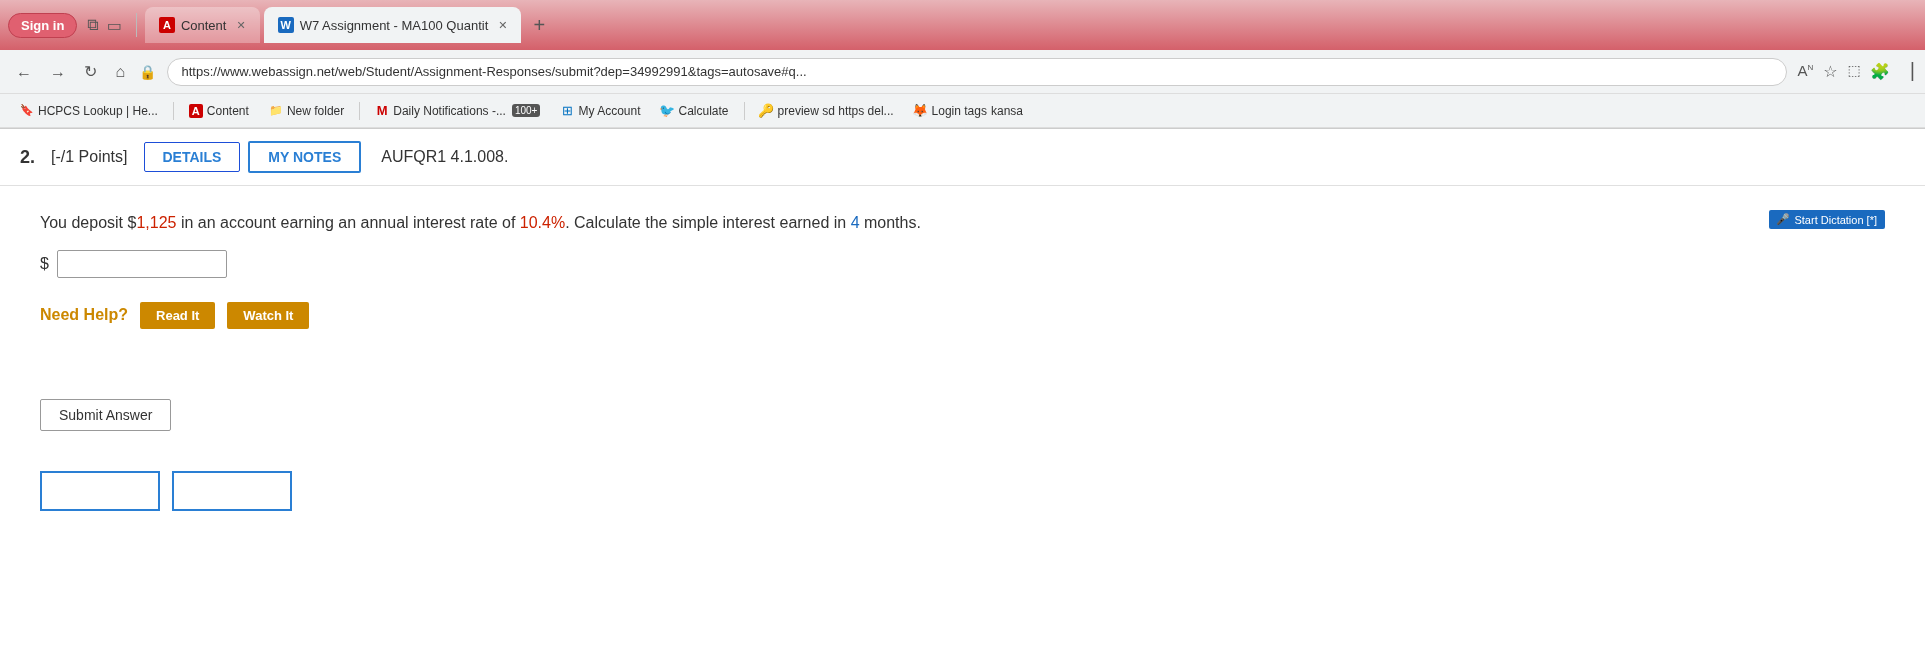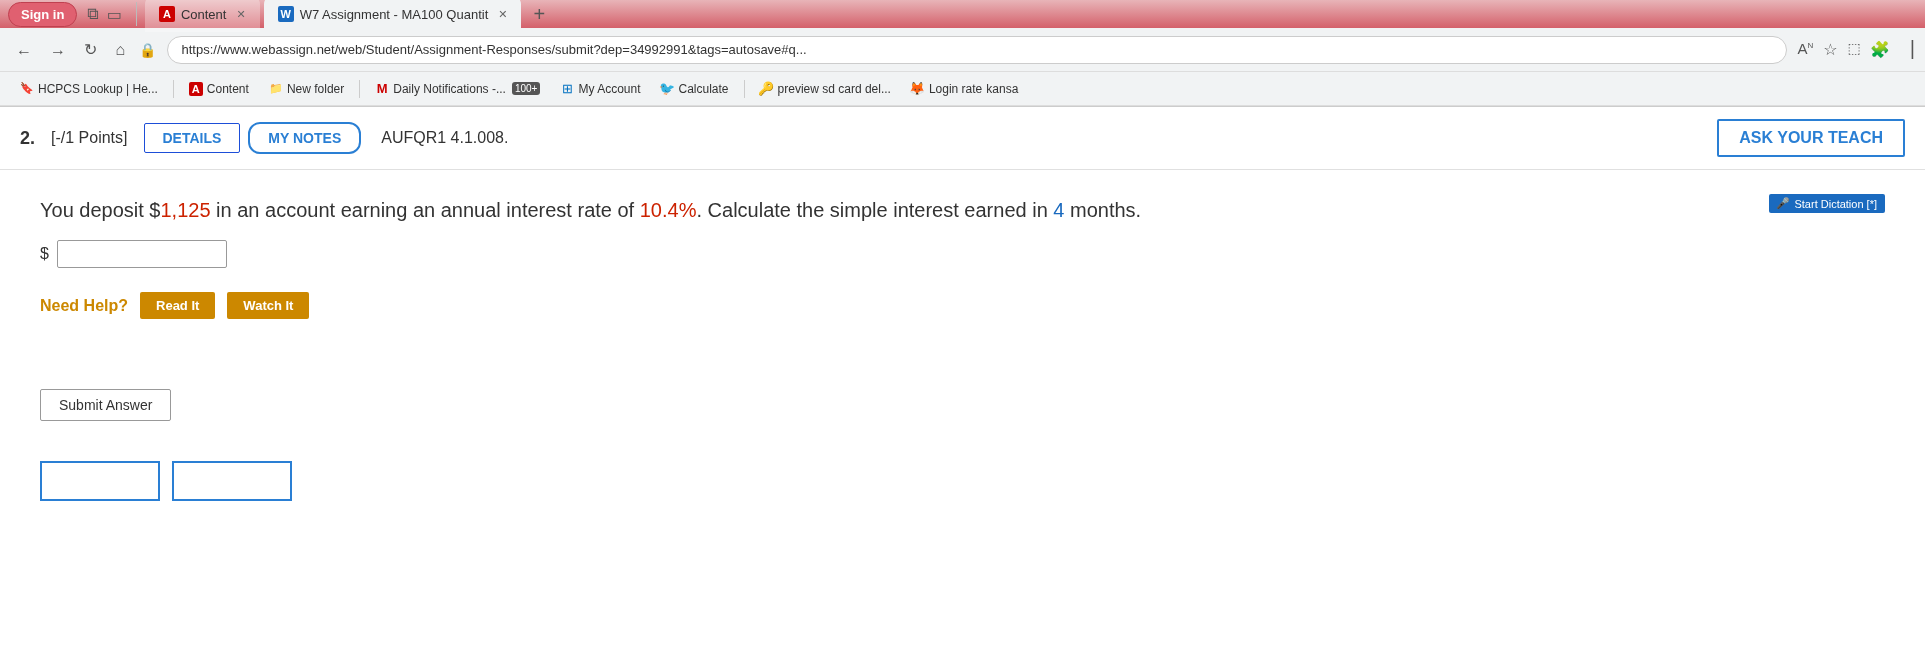--- a/index.html
+++ b/index.html
@@ -6,21 +6,21 @@
     body { font-family: Arial, sans-serif; background: #f0f0f0; width: 1925px; overflow-x: hidden; }
 
     
     .browser-chrome { background: #f1f3f4; border-bottom: 1px solid #ccc; }
 
     
     .tab-bar {
       display: flex;
       align-items: center;
       background: linear-gradient(180deg, #e8b4b8 0%, #d4606a 100%);
-      height: 28px;
+      height: 50px;
       padding: 0 8px;
       gap: 4px;
     }
     .sign-in-btn {
       background: #e06070;
       color: white;
       border: 1px solid #c04050;
       border-radius: 14px;
       padding: 4px 12px;
       font-size: 13px;
@@ -187,21 +187,21 @@
       border-radius: 2px;
     }
     .my-notes-btn {
       border: 2px solid #2a7fd4;
       background: white;
       color: #2a7fd4;
       padding: 6px 18px;
       font-size: 14px;
       font-weight: bold;
       cursor: pointer;
-      border-radius: 12px;
+      border-radius: 2px;
       margin-left: 8px;
     }
     .problem-code {
       font-size: 16px;
       color: #333;
       margin-left: 20px;
       flex: 1;
     }
     .ask-teacher-btn {
       border: 2px solid #2a7fd4;
@@ -214,21 +214,21 @@
       border-radius: 2px;
       white-space: nowrap;
     }
 
     
     .question-body {
       padding: 24px 40px;
       background: white;
     }
     .question-text {
-      font-size: 20px;
+      font-size: 16px;
       color: #333;
       line-height: 1.6;
       margin-bottom: 14px;
     }
     .highlight-red { color: #cc2200; font-weight: normal; }
     .highlight-blue { color: #1a6abf; font-weight: normal; }
     .answer-row {
       display: flex;
       align-items: center;
       gap: 8px;
@@ -385,40 +385,39 @@
       <span class="bk-icon" style="color:#0070c0;font-size:13px;">⊞</span>
       <span>My Account</span>
     </div>
     <div class="bookmark-item">
       <span class="bk-icon" style="color:#e8a000;font-size:13px;">🐦</span>
       <span>Calculate</span>
     </div>
     <div class="bk-separator"></div>
     <div class="bookmark-item">
       <span class="bk-icon" style="color:#c00;font-size:13px;">🔑</span>
-      <span>preview sd card del...</span>
+      <span>preview sd https del...</span>
     </div>
     <div class="bookmark-item">
       <span class="bk-icon" style="font-size:13px;">🦊</span>
-      <span>Login rate</span>
+      <span>Login tags</span>
       <span style="font-size:12px;color:#333;margin-left:0;">kansa</span>
     </div>
   </div>
 
 </div>
 
 <div class="page-content">
 
   <div class="question-header">
     <span class="question-number">2.</span>
     <span style="font-size:16px;color:#333;margin-right:16px;font-weight:normal;">[-/1 Points]</span>
     <button class="details-btn">DETAILS</button>
     <button class="my-notes-btn">MY NOTES</button>
     <span class="problem-code">AUFQR1 4.1.008.</span>
-    <button class="ask-teacher-btn">ASK YOUR TEACH</button>
   </div>
 
   <div class="question-body">
 
     <div style="display:flex;justify-content:space-between;align-items:flex-start;">
       <div style="flex:1;">
         <p class="question-text">
           <span>You deposit $</span><span class="highlight-red">1,125</span><span> in an account earning an annual interest rate of </span><span class="highlight-red">10.4%</span><span>. Calculate the simple interest earned in </span><span class="highlight-blue">4</span><span> months.</span>
         </p>
 

